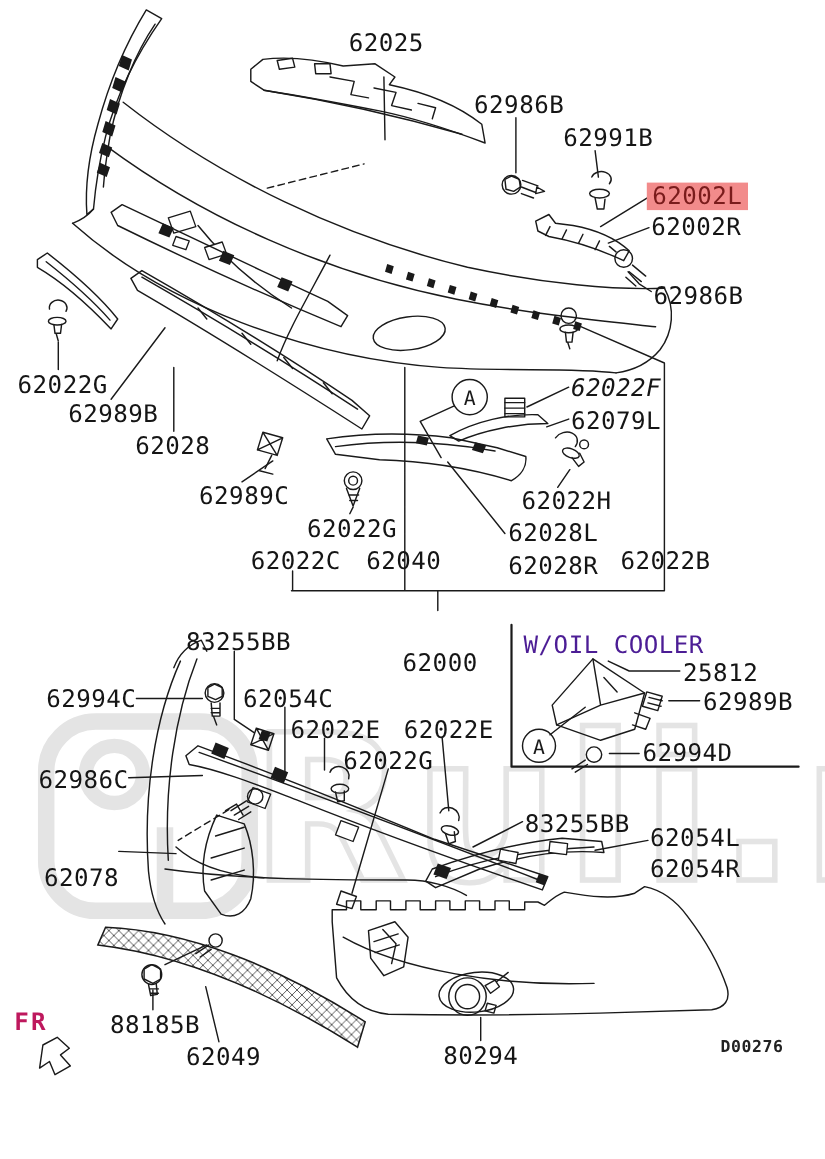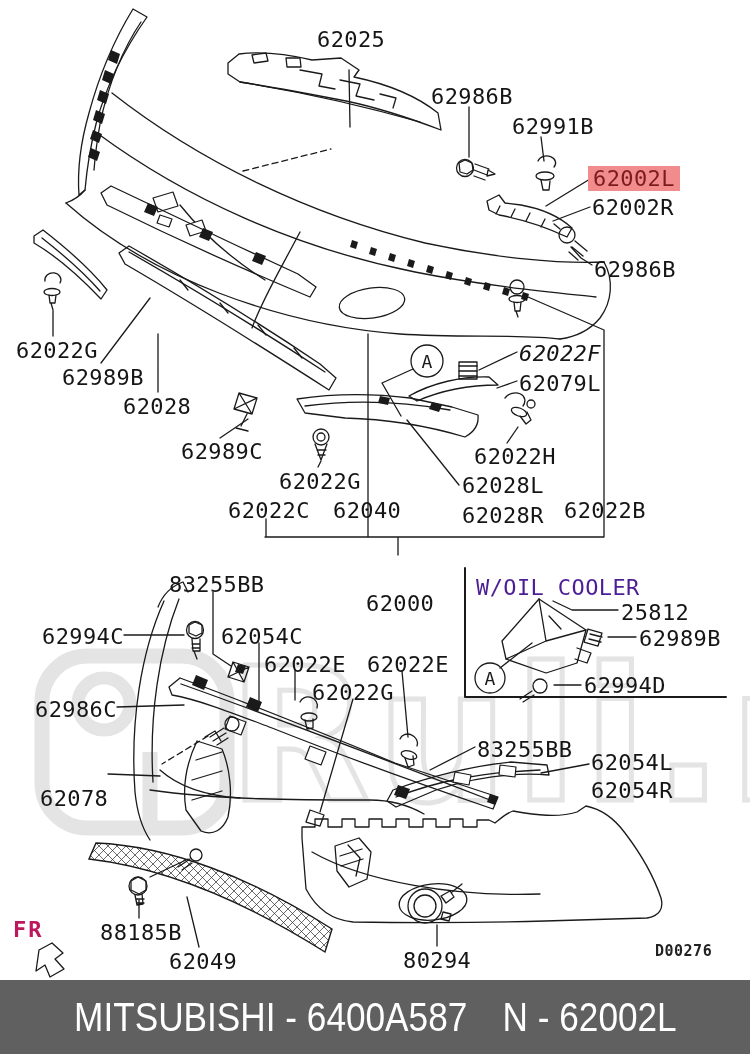--- a/index.html
+++ b/index.html
@@ -310,20 +310,14 @@
       <div class="plabel" style="left: 591px; top: 779px;">62054R</div>
       <div class="plabel" style="left: 100px; top: 921px;">88185B</div>
       <div class="plabel" style="left: 169px; top: 950px;">62049</div>
       <div class="plabel" style="left: 403px; top: 949px;">80294</div>
     </div>
 
 <div class="oil-title">W/OIL COOLER</div>
 <div class="fr">FR</div>
 <div class="dcode">D00276</div>
 
-<div class="footerbar">
-  <div class="ftxt">
-    <span>MITSUBISHI - 6400A587</span>
-    <span>N - 62002L</span>
-  </div>
+
 </div>
 
-</div>
-
 </body></html>

